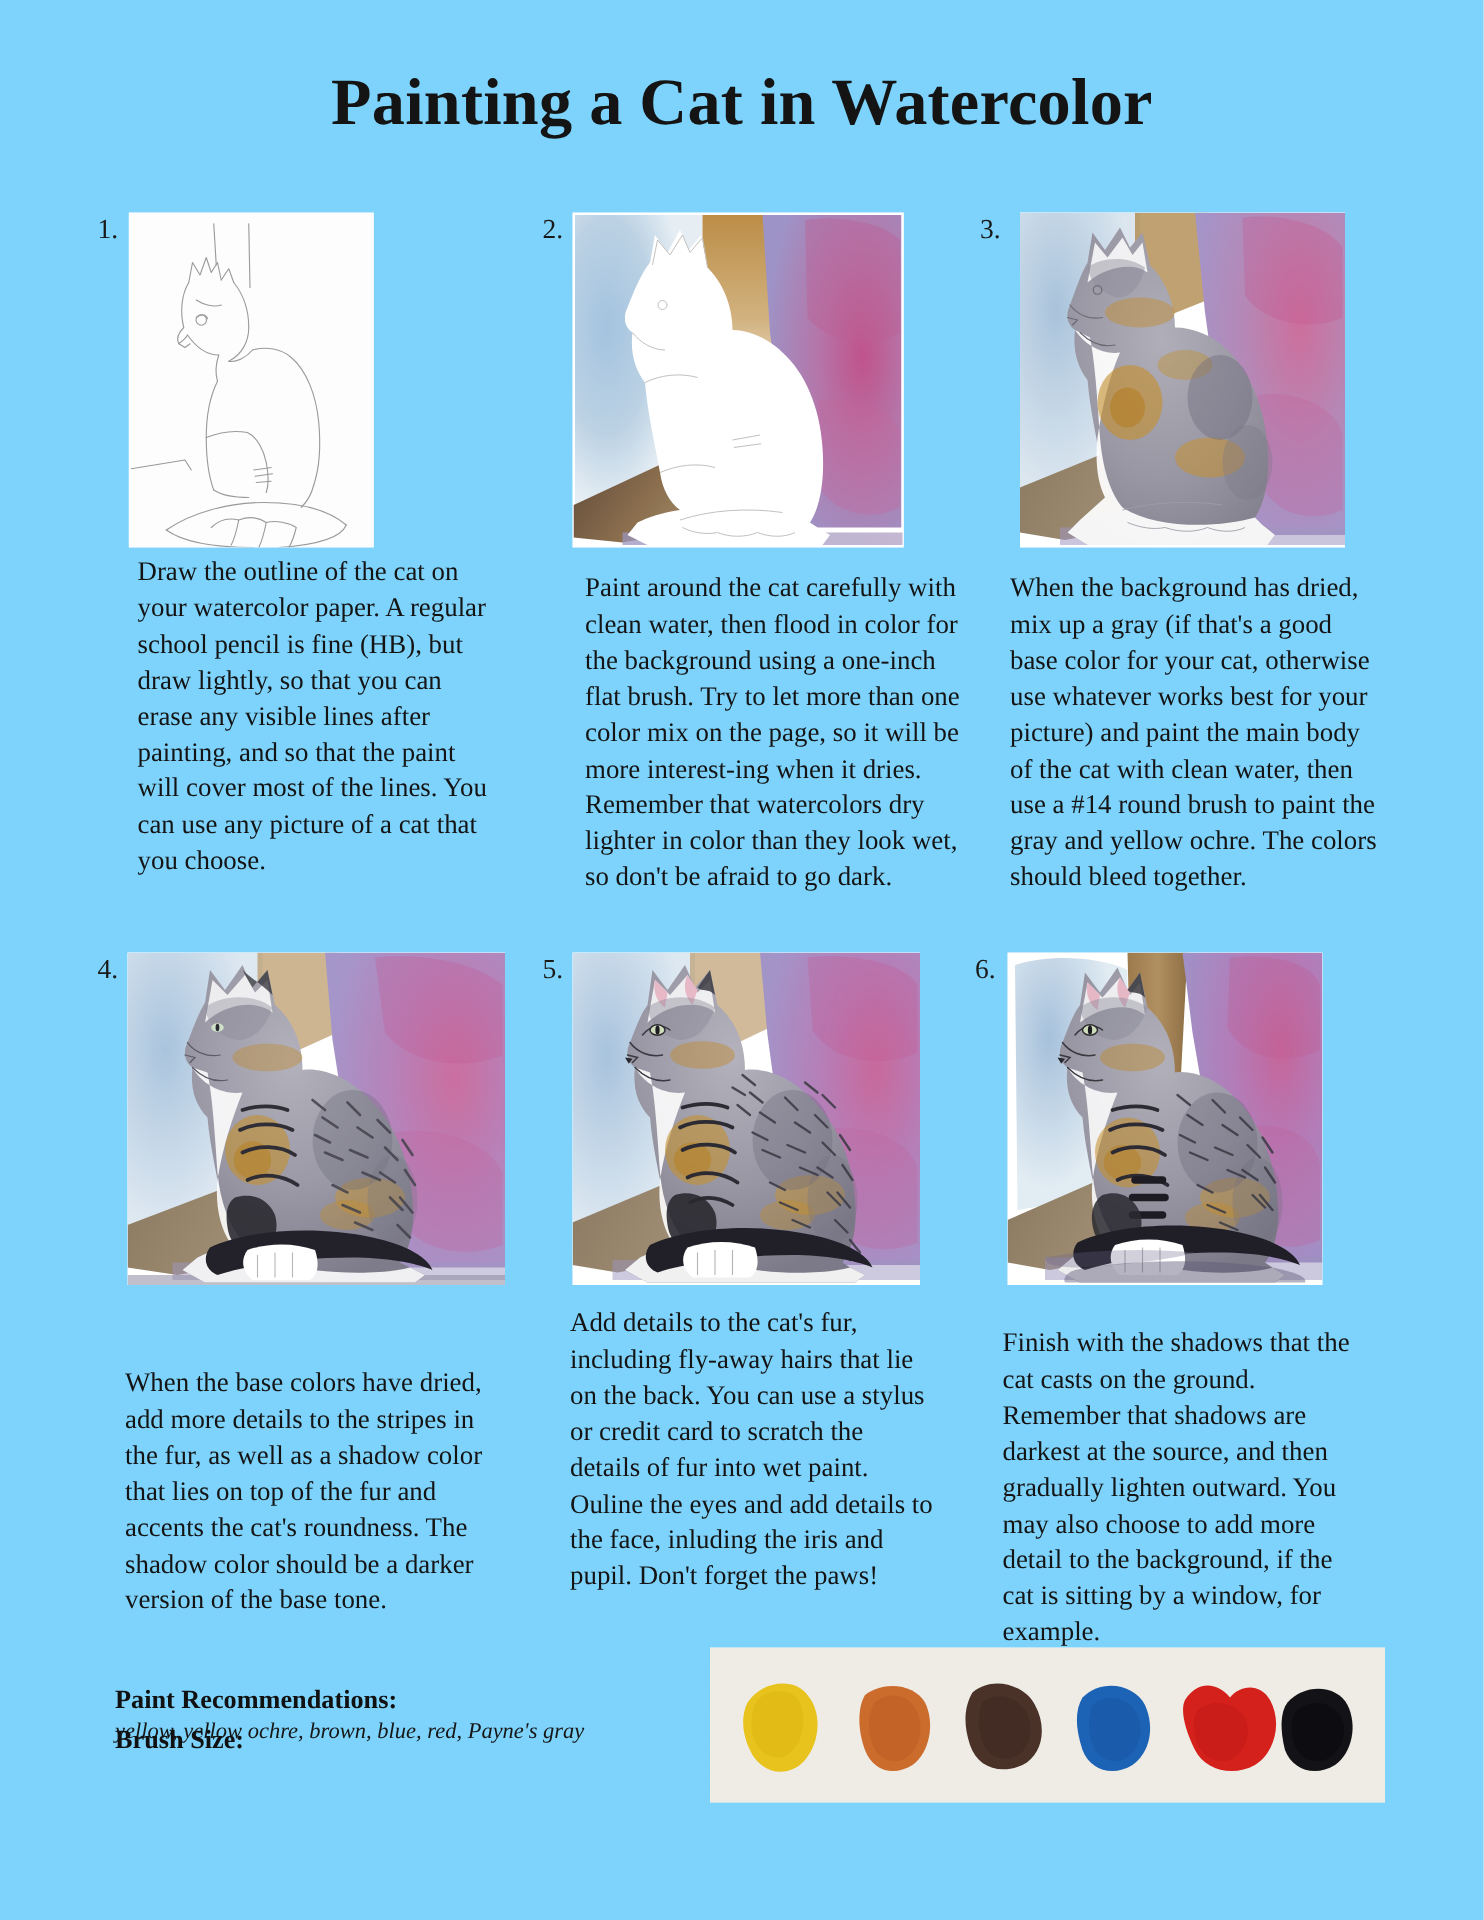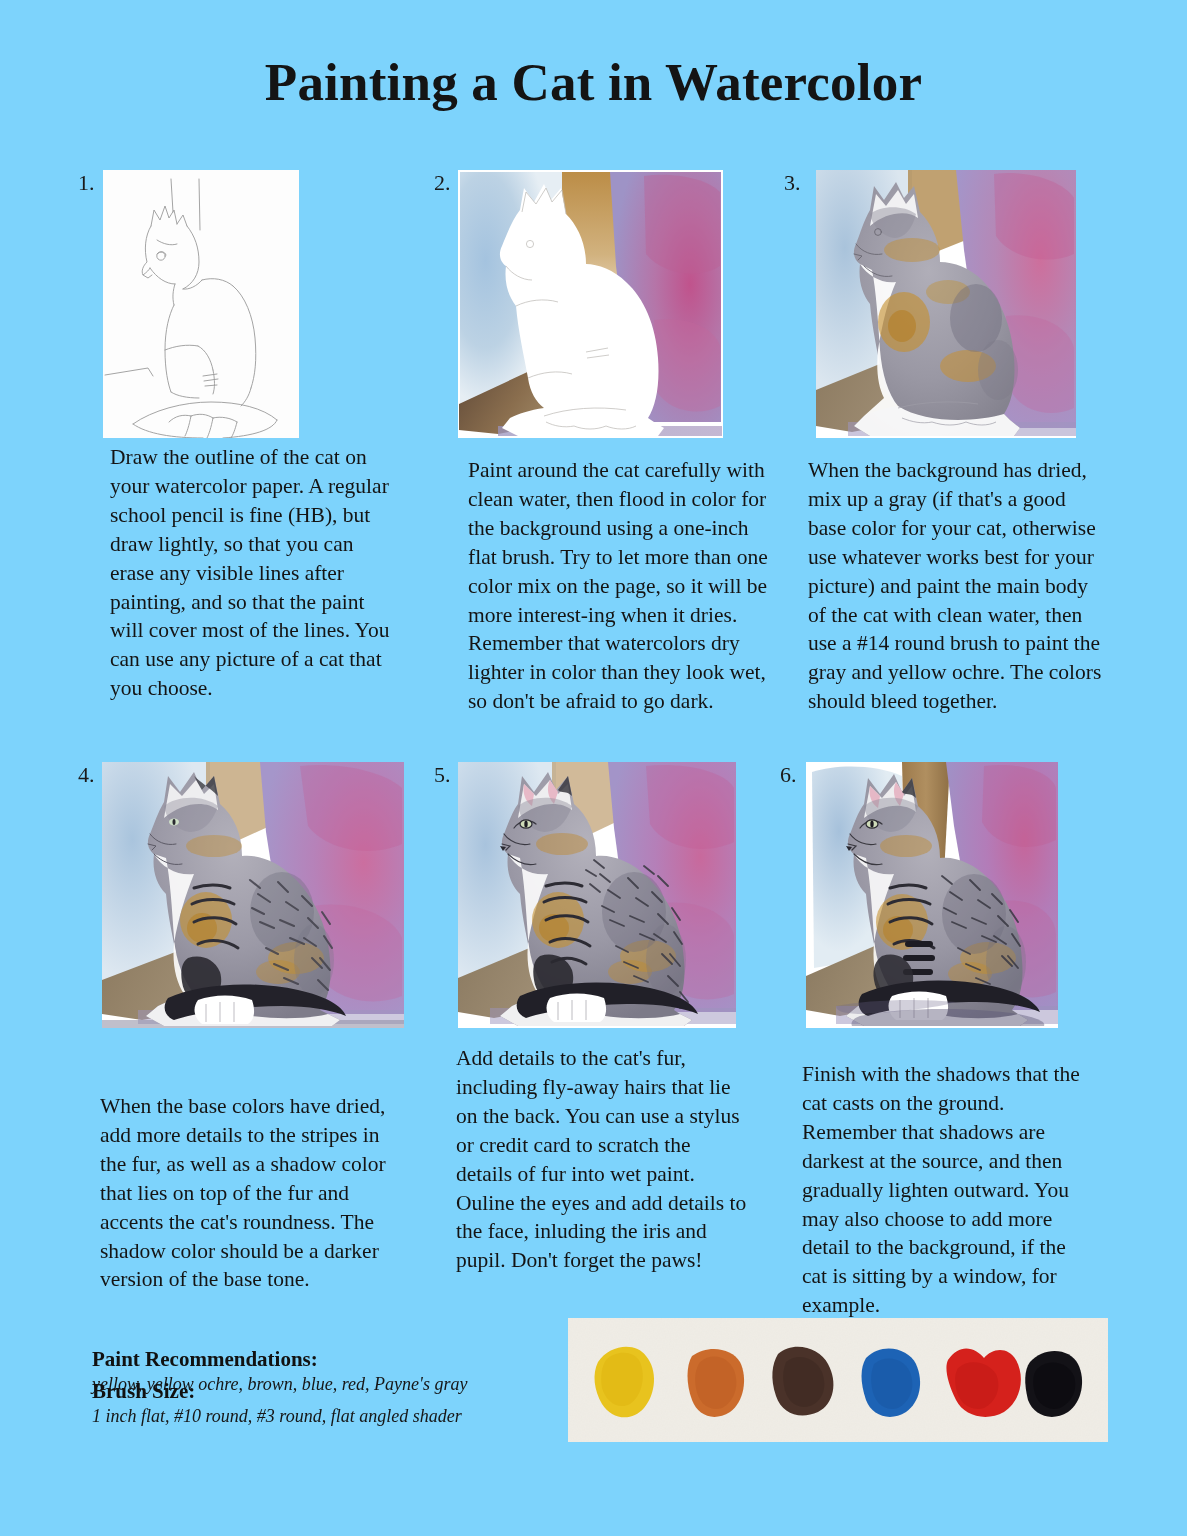--- a/index.html
+++ b/index.html
@@ -594,21 +594,20 @@
     <div class="step-text" style="left:802px; top:1060px; width:290px;">Finish with the shadows that the cat casts on the ground.  Remember that shadows are darkest at the source, and then gradually lighten outward.  You may also choose to add more detail to the background, if the cat is sitting by a window, for example.</div>
   </div>
 
   <div class="rec-block" style="left:92px; top:1309px; width:460px;margin-top:38px;">
     <p class="rec-head">Paint Recommendations:</p>
     <p class="rec-body">yellow, yellow ochre, brown, blue, red, Payne's gray</p>
   </div>
 
   <div class="rec-block" style="left:92px; top:1379px; width:460px;">
     <p class="rec-head">Brush Size:</p>
-    <p class="rec-body">1 inch flat, #10 round, #3 round, flat angled shader</p>
   </div>
 
   <div class="swatch-panel">
     <svg width="540" height="124" viewBox="0 0 540 124" xmlns="http://www.w3.org/2000/svg">
       <defs>
         <filter id="grain" x="0" y="0" width="100%" height="100%">
           <feTurbulence type="fractalNoise" baseFrequency="0.75" numOctaves="3" result="n"></feTurbulence>
           <feColorMatrix in="n" type="saturate" values="0"></feColorMatrix>
           <feComponentTransfer>
               <feFuncA type="linear" slope="0.11"></feFuncA>

